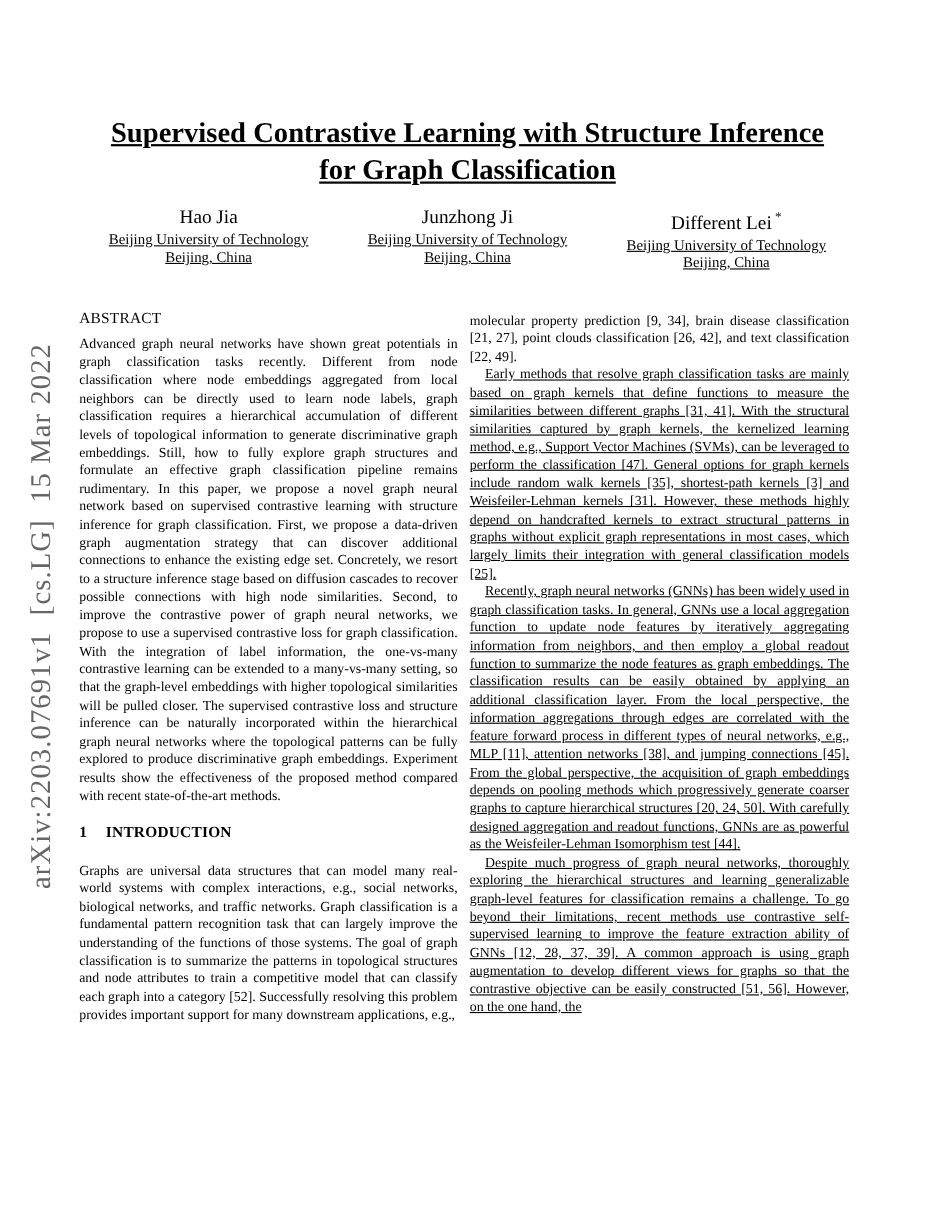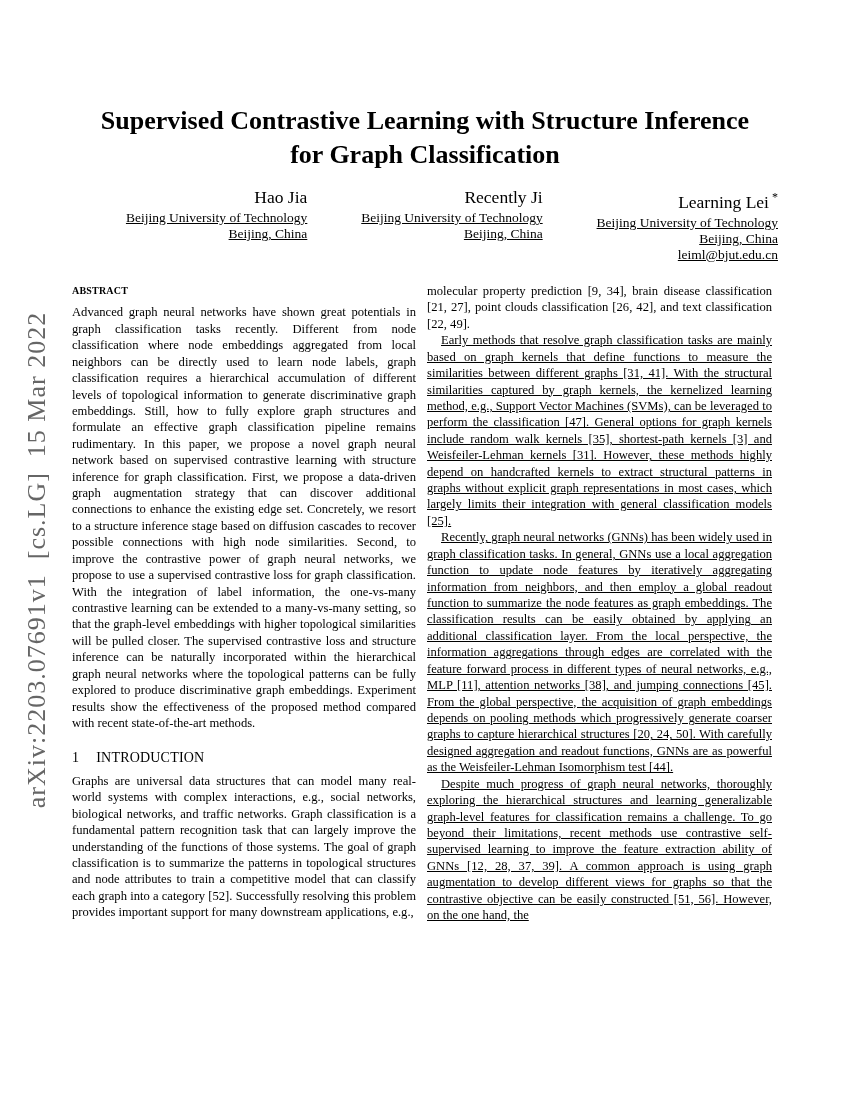--- a/index.html
+++ b/index.html
@@ -31,31 +31,32 @@
   .title {
     position: absolute;
     top: 104px;
     left: 85px;
     width: 680px;
     margin: 0;
     text-align: center;
     font-size: 26px;
     font-weight: bold;
     line-height: 34px;
+    text-decoration: underline;
   }
   .authors {
     position: absolute;
     top: 187px;
     left: 72px;
     width: 706px;
     display: flex;
   }
   .author {
     flex: 1;
-    text-align: right;
+    text-align: center;
   }
   .author-name {
     font-size: 17.5px;
     line-height: 21px;
     margin-bottom: 2px;
   }
   .author-name sup {
     font-size: 12px;
     margin-left: 3px;
   }
@@ -71,29 +72,29 @@
     line-height: 16.42px;
     text-align: justify;
     hyphens: auto;
     -webkit-hyphens: auto;
   }
   .col-left  { left: 72px;  width: 344px; }
   .col-right { left: 427px; width: 345px; }
   .col p { margin: 0; }
   .indent { text-indent: 14px; text-decoration: underline; }
   h2.abs-head {
-    font-size: 10px;
-    font-weight: bold;
+    font-size: 14px;
+    font-weight: normal;
     margin: 0 0 5px 0;
     letter-spacing: 0.2px;
   }
   h2.sec {
     font-size: 14px;
-    font-weight: normal;
-    margin: 19px 0 6px 0;
+    font-weight: bold;
+    margin: 19px 0 16px 0;
     letter-spacing: 0.2px;
   }
   .sec-num { margin-right: 17px; }
 </style>
 </head>
 <body>
 
 <div class="page">
 
   <div class="arxiv-stamp">arXiv:2203.07691v1  [cs.LG]  15 Mar 2022</div>
@@ -105,33 +106,32 @@
     <div class="author">
       <div class="author-name">
         <span>Hao Jia</span>
       </div>
       <div class="author-aff">Beijing University of Technology</div>
       <div class="author-city">Beijing, China</div>
     </div>
 
     <div class="author">
       <div class="author-name">
-        <span>Recently Ji</span>
+        <span>Junzhong Ji</span>
       </div>
       <div class="author-aff">Beijing University of Technology</div>
       <div class="author-city">Beijing, China</div>
     </div>
 
     <div class="author">
       <div class="author-name">
-        <span>Learning Lei</span><sup>*</sup>
+        <span>Different Lei</span><sup>*</sup>
       </div>
       <div class="author-aff">Beijing University of Technology</div>
       <div class="author-city">Beijing, China</div>
-      <div class="author-email">leiml@bjut.edu.cn</div>
     </div>
 
   </div>
 
   <div class="col col-left">
     <h2 class="abs-head">ABSTRACT</h2>
     <p>Advanced graph neural networks have shown great potentials in graph classification tasks recently. Different from node classification where node embeddings aggregated from local neighbors can be directly used to learn node labels, graph classification requires a hierarchical accumulation of different levels of topological information to generate discriminative graph embeddings. Still, how to fully explore graph structures and formulate an effective graph classification pipeline remains rudimentary. In this paper, we propose a novel graph neural network based on supervised contrastive learning with structure inference for graph classification. First, we propose a data-driven graph augmentation strategy that can discover additional connections to enhance the existing edge set. Concretely, we resort to a structure inference stage based on diffusion cascades to recover possible connections with high node similarities. Second, to improve the contrastive power of graph neural networks, we propose to use a supervised contrastive loss for graph classification. With the integration of label information, the one-vs-many contrastive learning can be extended to a many-vs-many setting, so that the graph-level embeddings with higher topological similarities will be pulled closer. The supervised contrastive loss and structure inference can be naturally incorporated within the hierarchical graph neural networks where the topological patterns can be fully explored to produce discriminative graph embeddings. Experiment results show the effectiveness of the proposed method compared with recent state-of-the-art methods.</p>
 
     <h2 class="sec">
       <span class="sec-num">1</span><span>INTRODUCTION</span>

